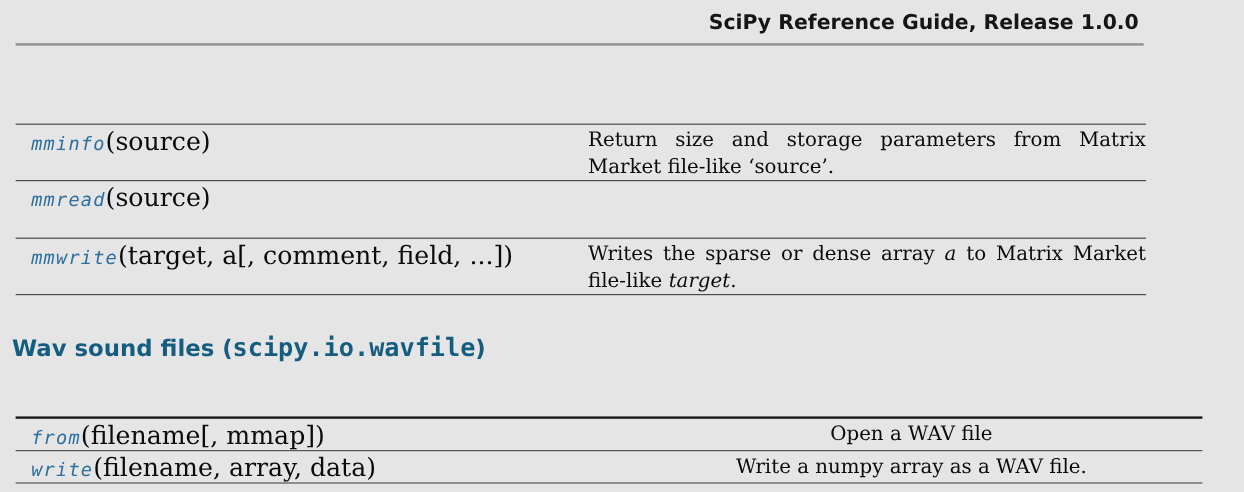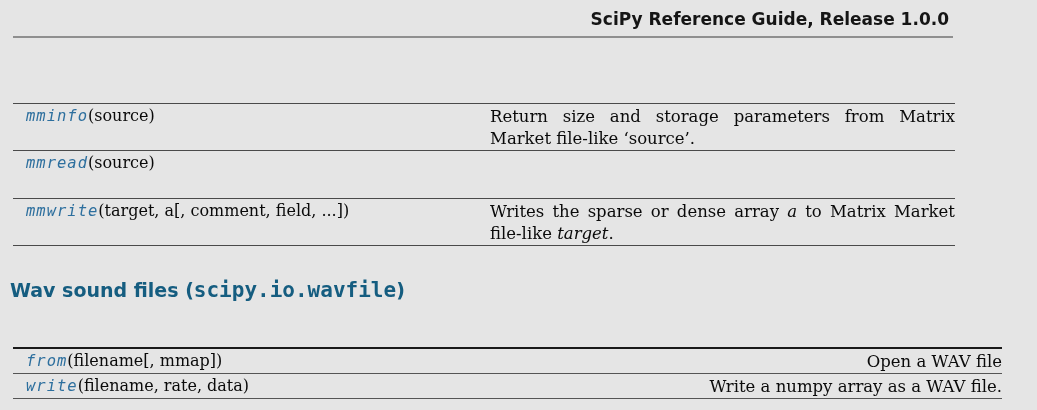--- a/index.html
+++ b/index.html
@@ -66,21 +66,21 @@
   .func-link {
     font-family: "DejaVu Sans Mono", "Liberation Mono", monospace;
     font-style: italic;
     font-size: 15.5px;
     letter-spacing: 1px;
     color: #2d6f9e;
     cursor: pointer;
   }
   .sig-args {
     font-family: "DejaVu Serif", "Liberation Serif", serif;
-    font-size: 16px;
+    font-size: 21px;
     color: #0a0a0a;
   }
   .em {
     font-style: italic;
   }
 
   
   .table-matrix {
     top: 103px;
     width: 942px;
@@ -111,21 +111,21 @@
 
   
   .table-wav {
     top: 347px;
     width: 989px;
     border-top: 2px solid #1a1a1a;
   }
   .table-wav .api-row { border-bottom: 1.5px solid #555555; }
   .table-wav .sig-cell { width: 504px; }
   .table-wav .api-row { min-height: 24px; }
-  .table-wav .desc-cell { text-align: right; }
+  .table-wav .desc-cell { text-align: center; }
 </style>
 </head>
 <body>
 
 <div class="page">
 
   <div class="header-title">SciPy Reference Guide, Release 1.0.0</div>
   <div class="header-rule"></div>
 
   <div class="api-table table-matrix">
@@ -154,19 +154,19 @@
 
   <div class="api-table table-wav">
     <div class="api-row">
       <div class="sig-cell">
         <span class="func-link">from</span><span class="sig-args">(filename[, mmap])</span>
       </div>
       <div class="desc-cell">Open a WAV file</div>
     </div>
     <div class="api-row">
       <div class="sig-cell">
-        <span class="func-link">write</span><span class="sig-args">(filename, rate, data)</span>
+        <span class="func-link">write</span><span class="sig-args">(filename, array, data)</span>
       </div>
       <div class="desc-cell">Write a numpy array as a WAV file.</div>
     </div>
   </div>
 
 </div>
 
 </body></html>

